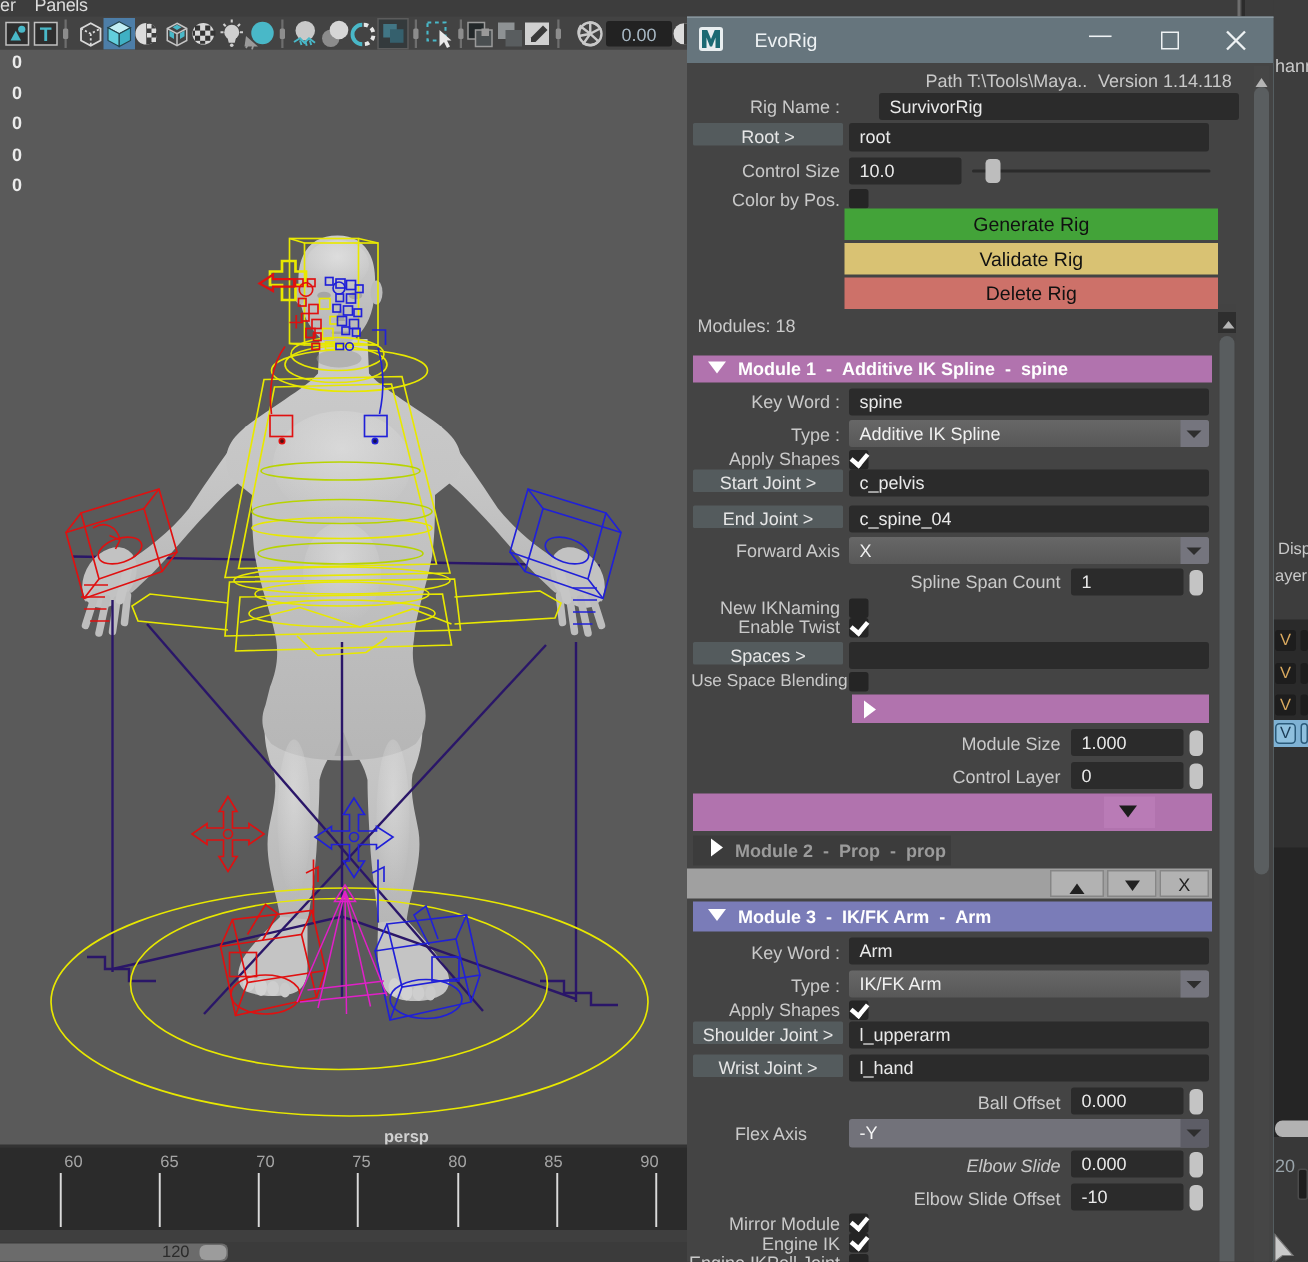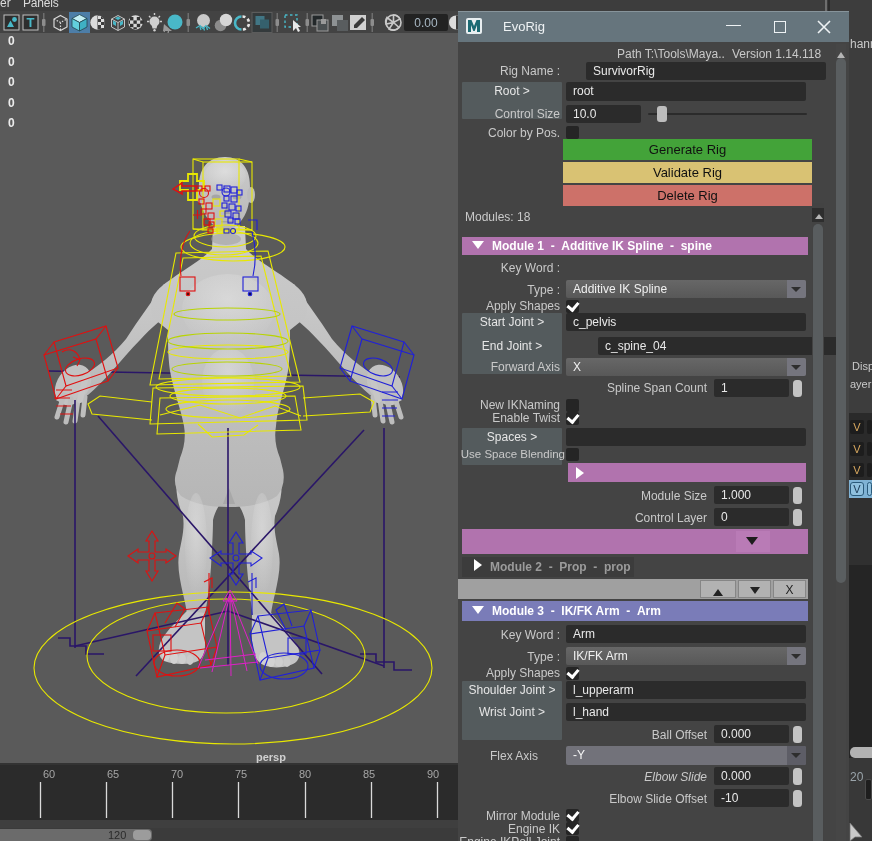--- a/index.html
+++ b/index.html
@@ -8,21 +8,21 @@
 #page { position:absolute; left:0; top:0; width:872px; height:841px; }
 .abs { position:absolute; }
 
 .lbl { position:absolute; right:312px; color:#c9c9c9; font-size:12px; white-space:nowrap; }
 .nlbl { position:absolute; right:165px; color:#c9c9c9; font-size:12px; white-space:nowrap; }
 .fld { position:absolute; left:566px; width:240px; height:18px; background:#2b2b2b;
   border-radius:2px; color:#e9e9e9; font-size:12px; line-height:18px; padding-left:7px; }
 .nfld { position:absolute; left:714px; width:75px; height:18px; background:#2b2b2b;
   border-radius:2px; color:#e9e9e9; font-size:12px; line-height:18px; padding-left:7px; }
 .nub { position:absolute; left:793px; width:9px; height:17px; background:#c4c4c4; border-radius:3.5px; }
-.btnL { position:absolute; left:462px; width:100px; height:37px; background:#545b5d;
+.btnL { position:absolute; left:462px; width:100px; height:15px; background:#545b5d;
   color:#e6e6e6; font-size:12px; text-align:center; line-height:19px; border-radius:1px; }
 .dd { position:absolute; left:566px; width:240px; height:18px;
   background:linear-gradient(#676767,#585858);
   border-radius:2px; color:#f0f0f0; font-size:12px; line-height:18px; padding-left:7px; }
 .dd .ar { position:absolute; right:0; top:0; width:19px; height:18px; background:#75757e;
   border-radius:0 2px 2px 0; }
 .dd .ar:after { content:""; position:absolute; left:4px; top:7px; border:5.5px solid transparent;
   border-top-color:#2e2e2e; border-bottom:none; }
 .cb { position:absolute; left:566px; width:13px; height:13px; background:#252525; border-radius:2px; }
 .cb.ck:after { content:""; position:absolute; left:3px; top:0px; width:5px; height:8px;
@@ -425,28 +425,29 @@
 <div class="cb" style="top:126px;"></div>
 
 <div class="abs" style="left:563px;top:139px;width:249px;height:21px;background:#43a339;color:#111;font-size:13px;text-align:center;line-height:21px;">Generate Rig</div>
 <div class="abs" style="left:563px;top:162px;width:249px;height:21px;background:#d9c273;color:#111;font-size:13px;text-align:center;line-height:21px;">Validate Rig</div>
 <div class="abs" style="left:563px;top:185px;width:249px;height:21px;background:#cd7169;color:#111;font-size:13px;text-align:center;line-height:21px;">Delete Rig</div>
 
 <div class="abs" style="left:465px;top:210px;color:#c9c9c9;font-size:12px;">Modules: 18</div>
 
 <div class="mhdr" style="top:237px;background:#b173ae;"><span class="tri-d"></span>Module 1&nbsp;&nbsp;-&nbsp;&nbsp;Additive IK Spline&nbsp;&nbsp;-&nbsp;&nbsp;spine</div>
 <div class="lbl" style="top:261px;">Key Word :</div>
+<div class="fld" style="top:259px;">spine</div>
 <div class="lbl" style="top:283px;">Type :</div>
 <div class="dd" style="top:280px;">Additive IK Spline<span class="ar"></span></div>
 <div class="lbl" style="top:299px;">Apply Shapes</div>
 <div class="cb ck" style="top:300px;"></div>
 <div class="btnL" style="top:313px;">Start Joint &gt;</div>
 <div class="fld" style="top:313px;">c_pelvis</div>
 <div class="btnL" style="top:337px;">End Joint &gt;</div>
-<div class="fld" style="top:337px;margin-left:32px;">c_spine_04</div>
+<div class="fld" style="top:337px;">c_spine_04</div>
 <div class="lbl" style="top:360px;">Forward Axis</div>
 <div class="dd" style="top:358px;">X<span class="ar"></span></div>
 <div class="nlbl" style="top:381px;">Spline Span Count</div>
 <div class="nfld" style="top:379px;">1</div>
 <div class="nub" style="top:380px;"></div>
 <div class="lbl" style="top:398px;">New IKNaming</div>
 <div class="cb" style="top:399px;"></div>
 <div class="lbl" style="top:411px;margin-left:28px;">Enable Twist</div>
 <div class="cb ck" style="top:412px;"></div>
 <div class="btnL" style="top:428px;">Spaces &gt;</div>

